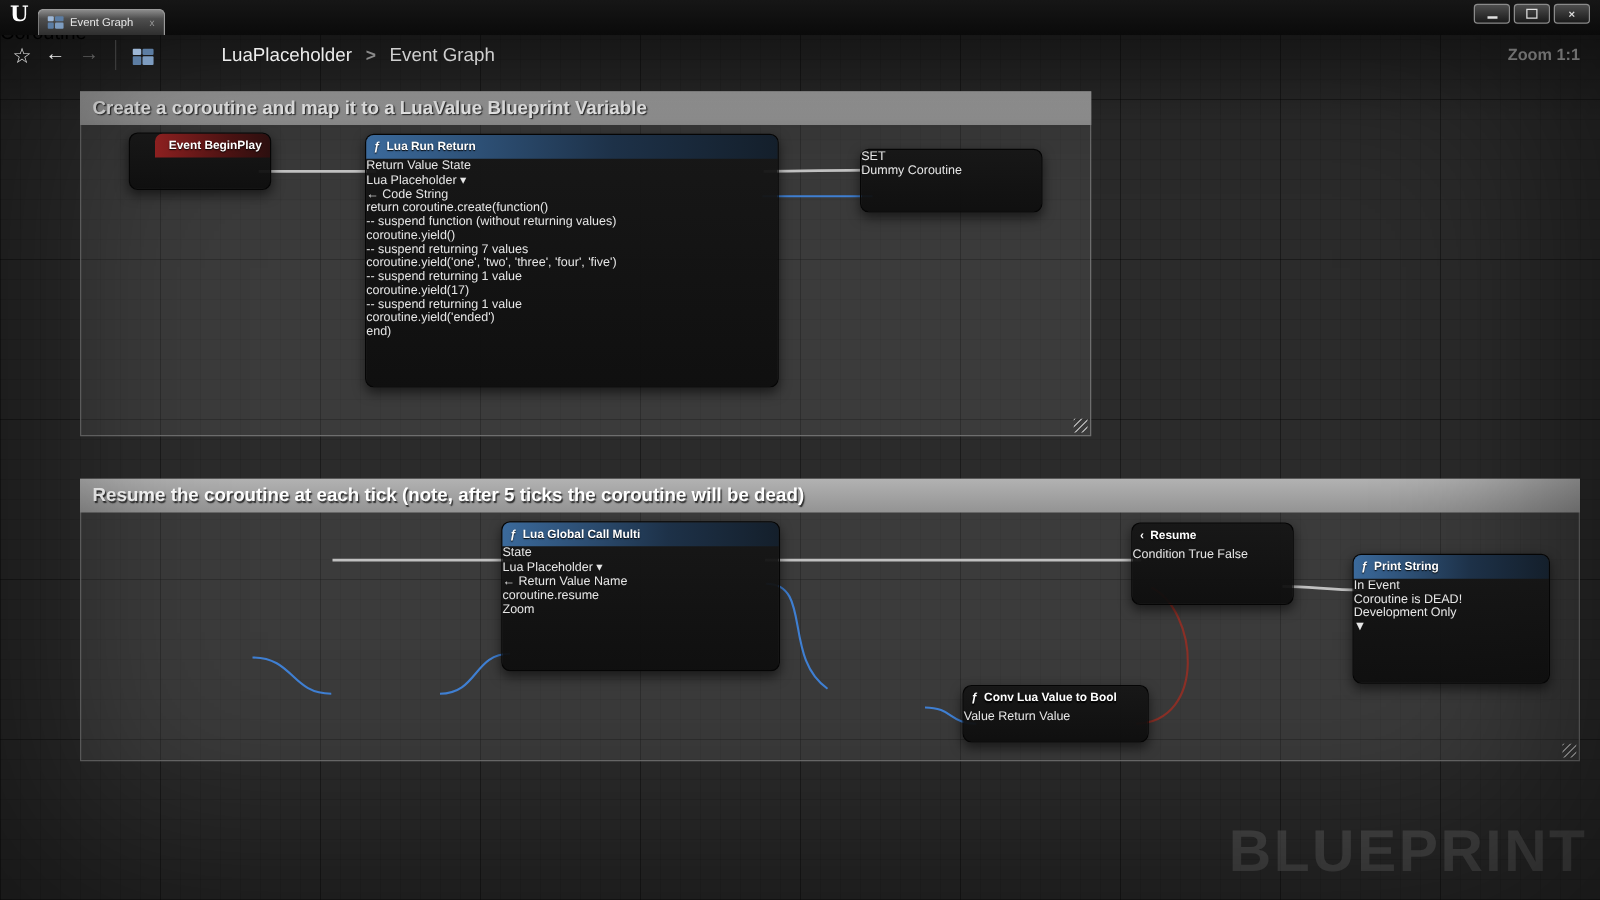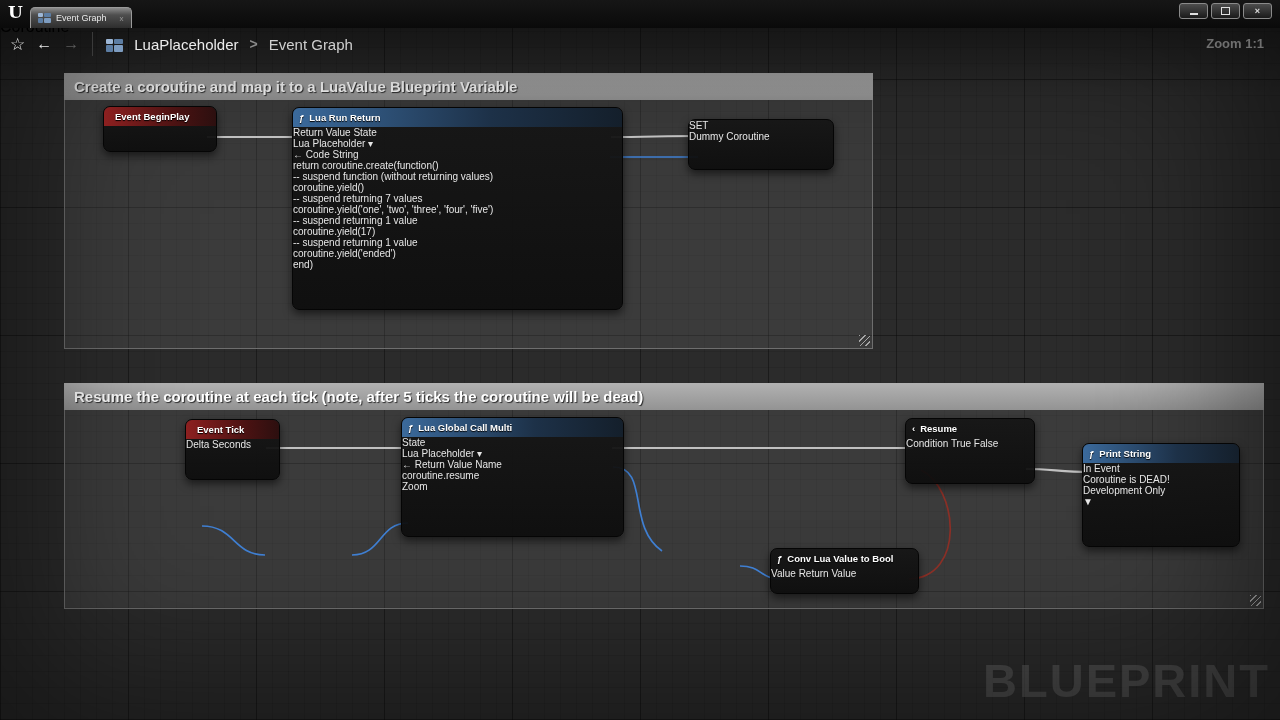--- a/index.html
+++ b/index.html
@@ -33,21 +33,21 @@
     background:linear-gradient(180deg,#4d4d4d,#1a1a1a);display:flex;align-items:center;
     justify-content:center;color:#e0e0e0;font-size:9px;font-weight:bold;line-height:1;}
   .min-glyph{display:block;width:8px;height:2px;background:#e0e0e0;margin-top:5px;}
   .max-glyph{display:block;width:7px;height:6px;border:1.5px solid #e0e0e0;}
   
   .toolbar{position:absolute;left:0;top:28px;height:32px;width:700px;display:flex;
     align-items:center;gap:11px;padding-left:10px;z-index:6;}
   .tbico{color:#e8e8e8;font-size:16px;line-height:1;}
   .tbico.dim{color:#5d5d5d;}
   .tbsep{width:1px;height:24px;background:#3a3a3a;margin:0 2px;}
-  .crumb-root{font-size:15px;color:#ececec;}
+  .crumb-root{font-size:15px;color:#ececec;margin-left:43px;}
   .crumb-sep{font-size:14px;font-weight:bold;color:#8a8a8a;}
   .crumb-cur{font-size:15px;color:#cfcfcf;}
   
   .comment{position:absolute;background:rgba(165,165,165,.14);
     border:1px solid rgba(120,120,120,.85);z-index:1;}
   .chdr{position:absolute;left:-1px;right:-1px;top:-1px;height:27px;
     background:linear-gradient(180deg,#b2b2b2,#939393);display:flex;align-items:center;
     padding:0 10px;font-size:15px;font-weight:bold;color:#fff;
     text-shadow:1px 1px 1px rgba(0,0,0,.75);white-space:nowrap;}
   .chandle{position:absolute;right:2px;bottom:2px;width:11px;height:11px;
@@ -58,21 +58,21 @@
   .w.exec{stroke:var(--exec-wire,#cfcfcf);stroke-width:2.2;opacity:.9;}
   .w.blue{stroke:var(--blue-wire,#3f7fd2);stroke-width:1.7;}
   .w.red{stroke:var(--red-wire,#8a2f26);stroke-width:1.7;}
   
   .node{position:absolute;z-index:4;color:#e6e6e6;font-size:10px;border-radius:7px;
     background:linear-gradient(180deg, rgba(22,22,22,.96), rgba(13,13,13,.94));
     border:1px solid #050505;box-shadow:0 4px 9px rgba(0,0,0,.55);}
   .nhdr{height:19px;border-radius:6px 6px 0 0;display:flex;align-items:center;gap:5px;
     padding:0 6px;font-weight:bold;font-size:9.5px;color:#fff;text-shadow:0 1px 1px #000;
     white-space:nowrap;}
-  .nhdr.red{background:linear-gradient(90deg,#8d2020,#4a1212 65%,#2c0f0f);}
+  .nhdr.red{background:linear-gradient(90deg,#8d2020,#4a1212 65%,#2c0f0f);margin-left:20px;}
   .nhdr.blue{background:linear-gradient(90deg,#3b6a9c,#1d3148 60%,#141f2b);}
   .nhdr.green{background:linear-gradient(90deg,#4f7f53,#26402c 60%,#182419;}
   .nhdr.green{background:linear-gradient(90deg,#4f7f53,#26402c 60%,#182419);}
   .nhdr.gray{background:linear-gradient(90deg,#787878,#3a3a3a 60%,#242424);}
   .setnode{background:linear-gradient(180deg,#2f5884 0%, #24405e 18%, rgba(16,22,30,.95) 45%, rgba(12,12,14,.95) 100%);}
   .set-title{position:absolute;left:0;right:0;top:4px;text-align:center;font-weight:bold;
     font-size:10px;color:#fff;text-shadow:0 1px 1px #000;}
   .pill{position:absolute;z-index:4;height:23px;border-radius:12px;color:#e6e6e6;
     background:linear-gradient(180deg,#4c4c4c,#2e2e2e);border:1px solid #111;
     box-shadow:0 3px 6px rgba(0,0,0,.5);font-size:9.5px;}
@@ -208,30 +208,20 @@
 
     <div class="node setnode" style="left:688px;top:119px;width:144px;height:49px">
       <div class="set-title">SET</div>
       <span class="epin" style="left:7px;top:12px"></span>
       <span class="epin hollow" style="right:7px;top:12px"></span>
       <span class="cpin filled" style="--c:#3f7fd2;left:7px;top:33px"></span>
       <span class="plbl" style="left:22px;top:31px">Dummy Coroutine</span>
       <span class="cpin hollow" style="--c:#3f7fd2;right:7px;top:34px"></span>
     </div>
 
-    <div class="node" style="left:185px;top:419px;width:93px;height:59px">
-      <div class="nhdr red">
-        <span class="diamond"></span>
-        <span>Event Tick</span>
-        <span class="redsq"></span>
-      </div>
-      <span class="epin" style="right:5px;top:24px"></span>
-      <span class="plbl r" style="right:19px;top:43px">Delta Seconds</span>
-      <span class="cpin hollow" style="--c:#3fd04a;right:4px;top:44px"></span>
-    </div>
 
     <div class="pill" style="left:101px;top:515px;width:112px">
       <span class="plbl" style="left:13px;top:5px">Dummy Coroutine</span>
       <span class="cpin filled" style="--c:#3f7fd2;right:8px;top:7px"></span>
     </div>
 
 
     <div class="node" style="left:401px;top:417px;width:221px;height:118px">
       <div class="nhdr blue">
         <span class="fico">ƒ</span>

